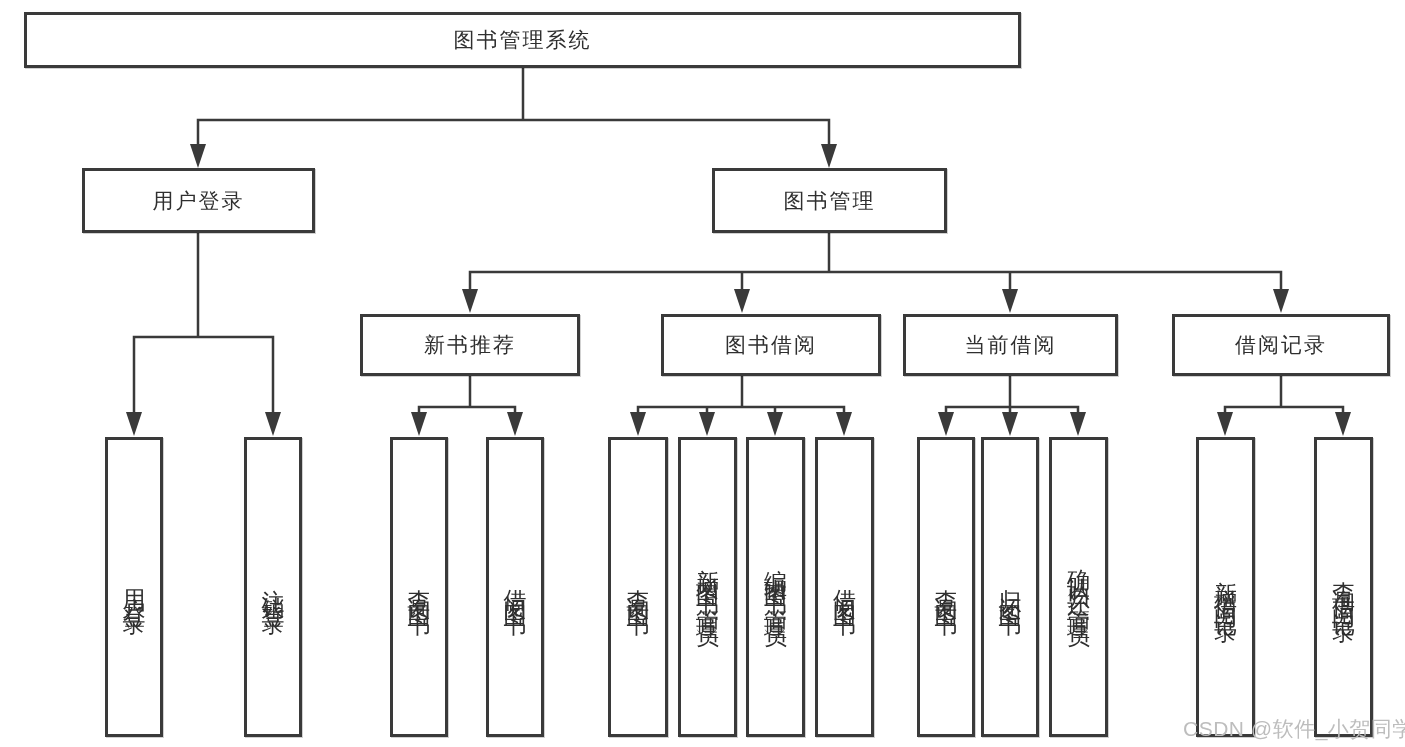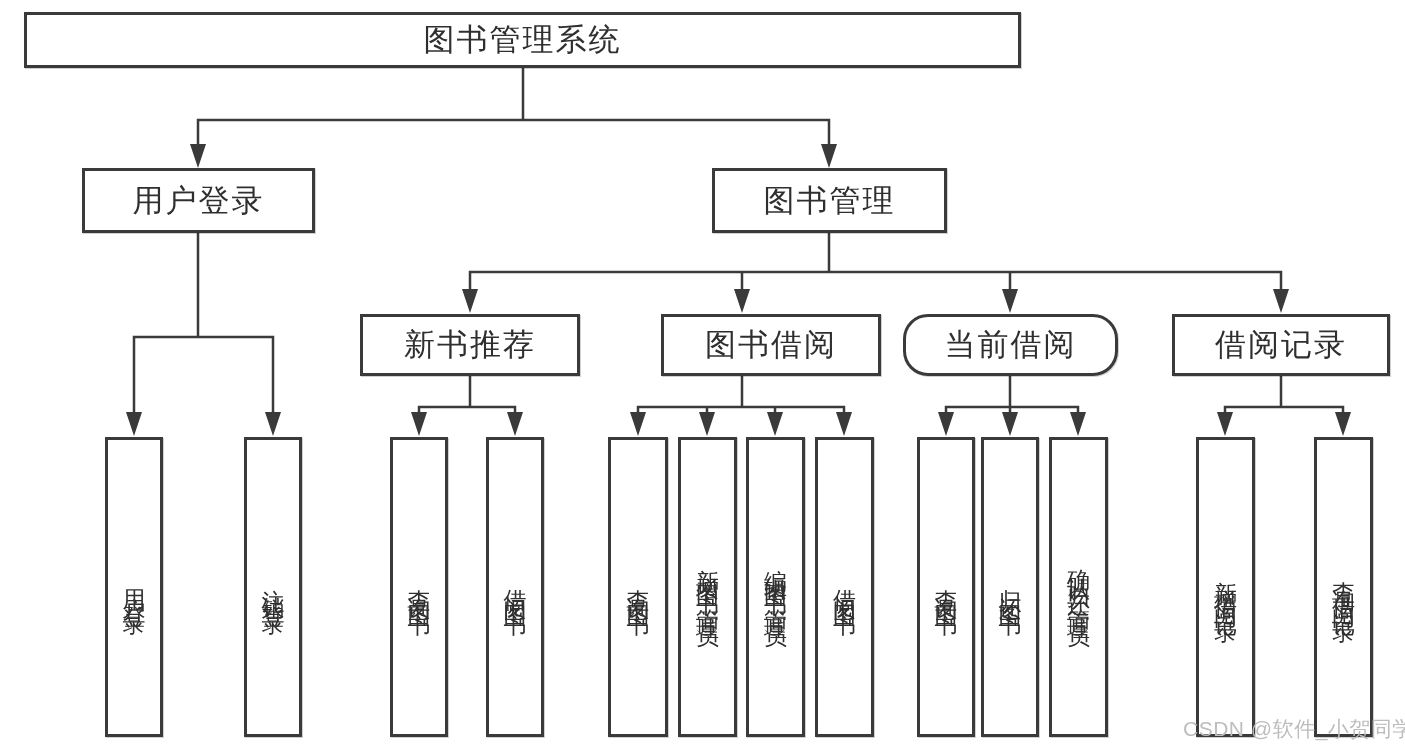--- a/index.html
+++ b/index.html
@@ -27,21 +27,21 @@
     box-sizing: border-box;
     background: #ffffff;
     border: 3px solid #3a3a3a;
     box-shadow: 1px 1px 0 rgba(0,0,0,0.18);
     z-index: 2;
     display: flex;
     align-items: center;
     justify-content: center;
   }
   .hbox {
-    font-size: 31px;
+    font-size: 21px;
     letter-spacing: 2px;
     white-space: nowrap;
   }
   .vbox {
     top: 437px;
     height: 300px;
   }
   .vbox > span {
     writing-mode: vertical-rl;
     text-orientation: mixed;
@@ -116,21 +116,21 @@
   <div class="node hbox" style="left:712px; top:168px; width:235px; height:65px;">
     <span>图书管理</span>
   </div>
 
   <div class="node hbox" style="left:360px; top:314px; width:220px; height:62px;">
     <span>新书推荐</span>
   </div>
   <div class="node hbox" style="left:632px; top:314px; width:220px; height:62px;margin-left:29px;">
     <span>图书借阅</span>
   </div>
-  <div class="node hbox" style="left:903px; top:314px; width:215px; height:62px;border-radius:25px;">
+  <div class="node hbox" style="left:903px; top:314px; width:215px; height:62px;">
     <span>当前借阅</span>
   </div>
   <div class="node hbox" style="left:1172px; top:314px; width:218px; height:62px;">
     <span>借阅记录</span>
   </div>
 
   <div class="node vbox" style="left:105px; width:58px;">
     <span>用户登录</span>
   </div>
   <div class="node vbox" style="left:244px; width:58px;">

